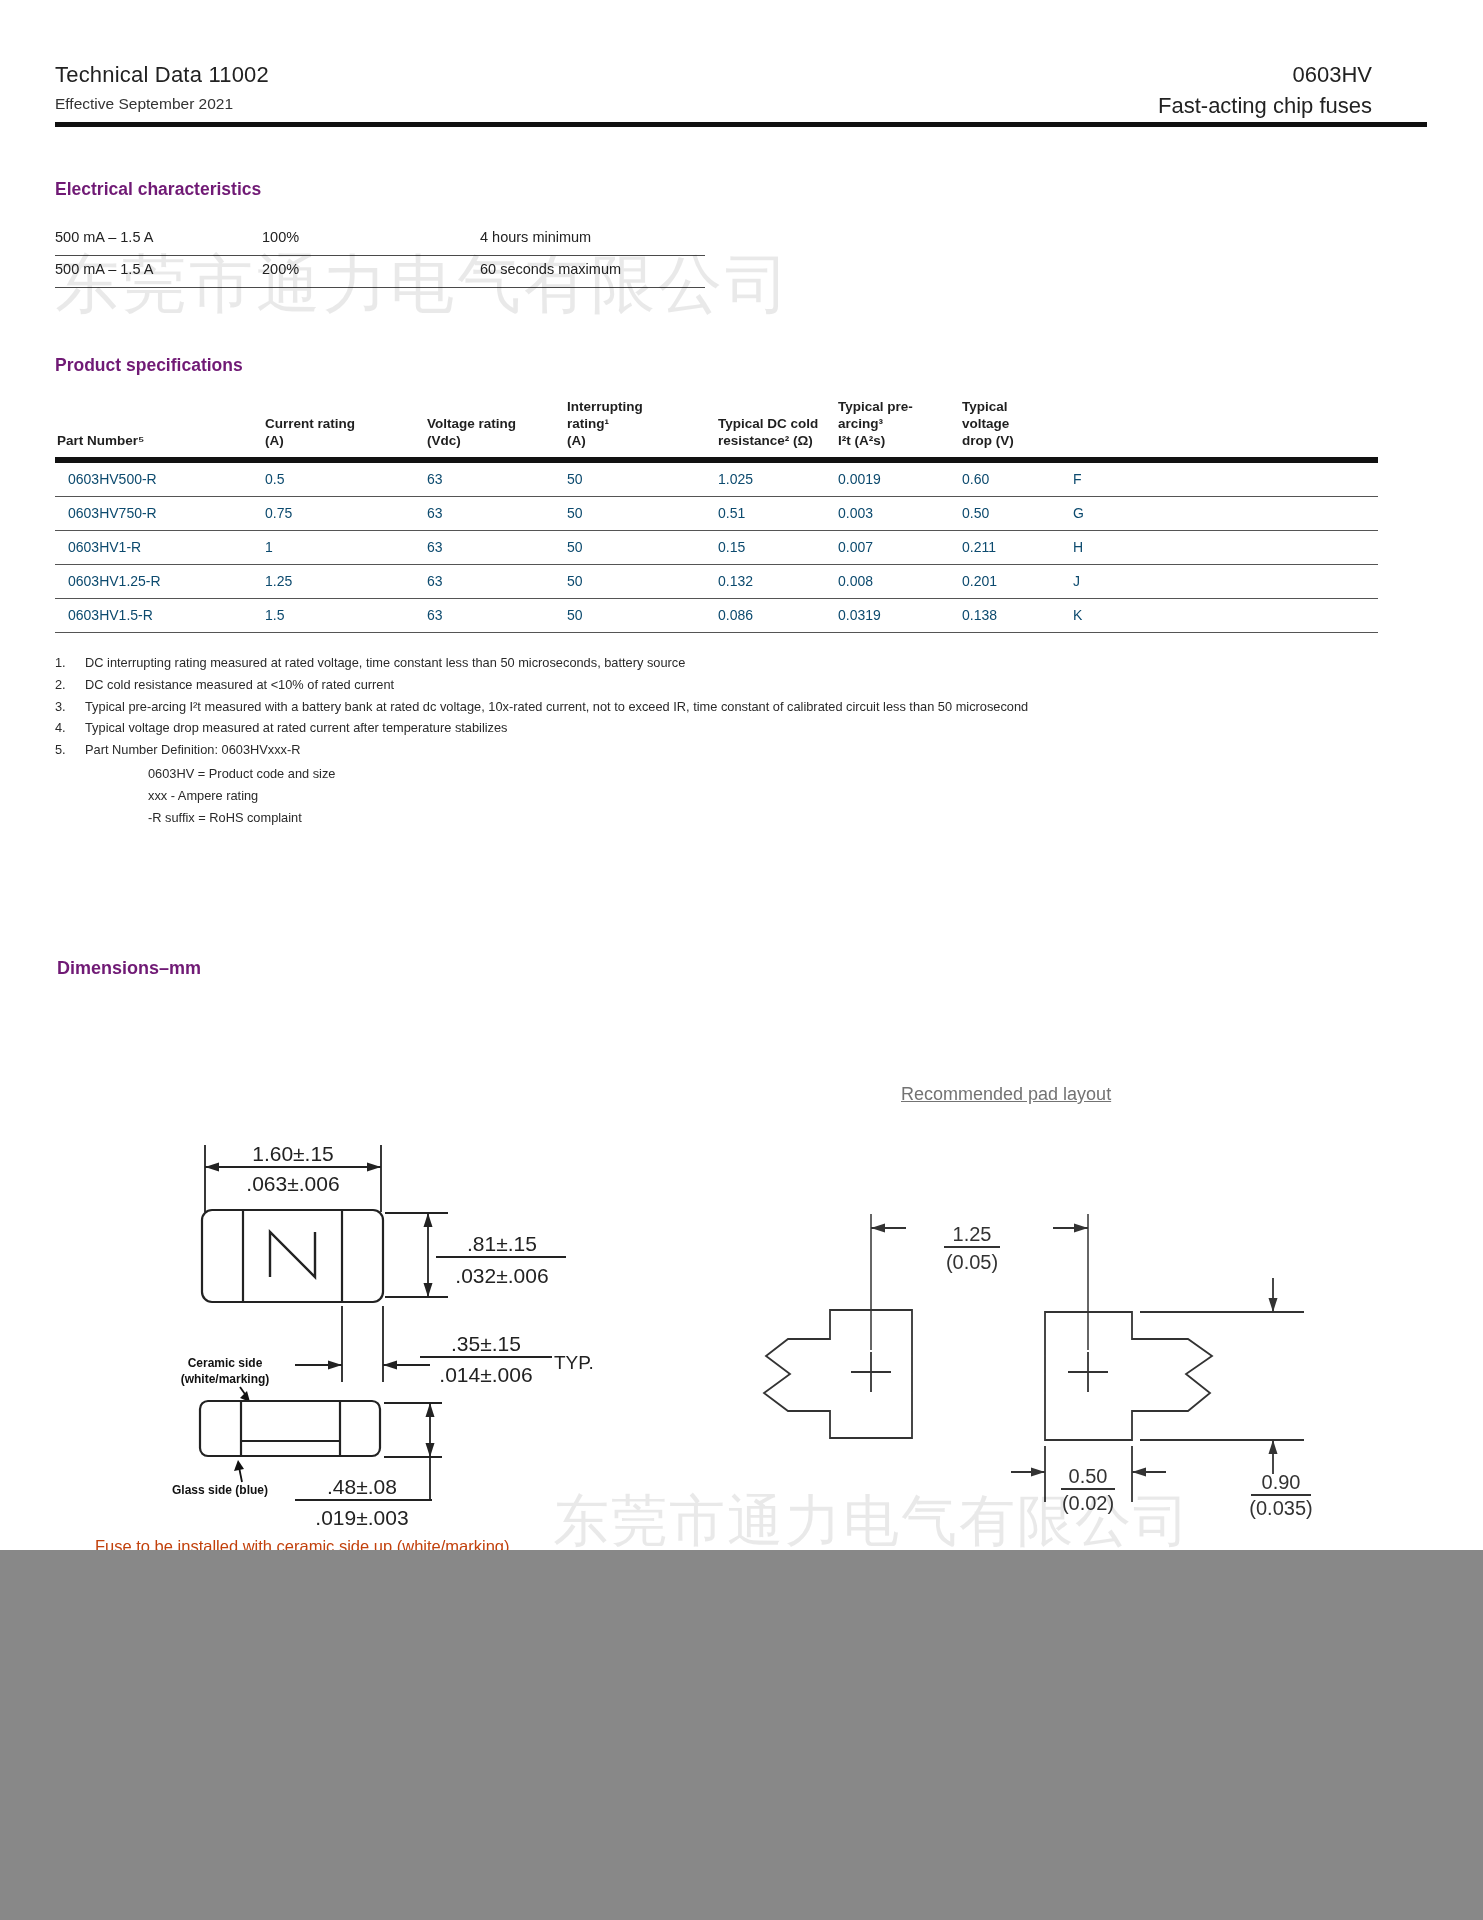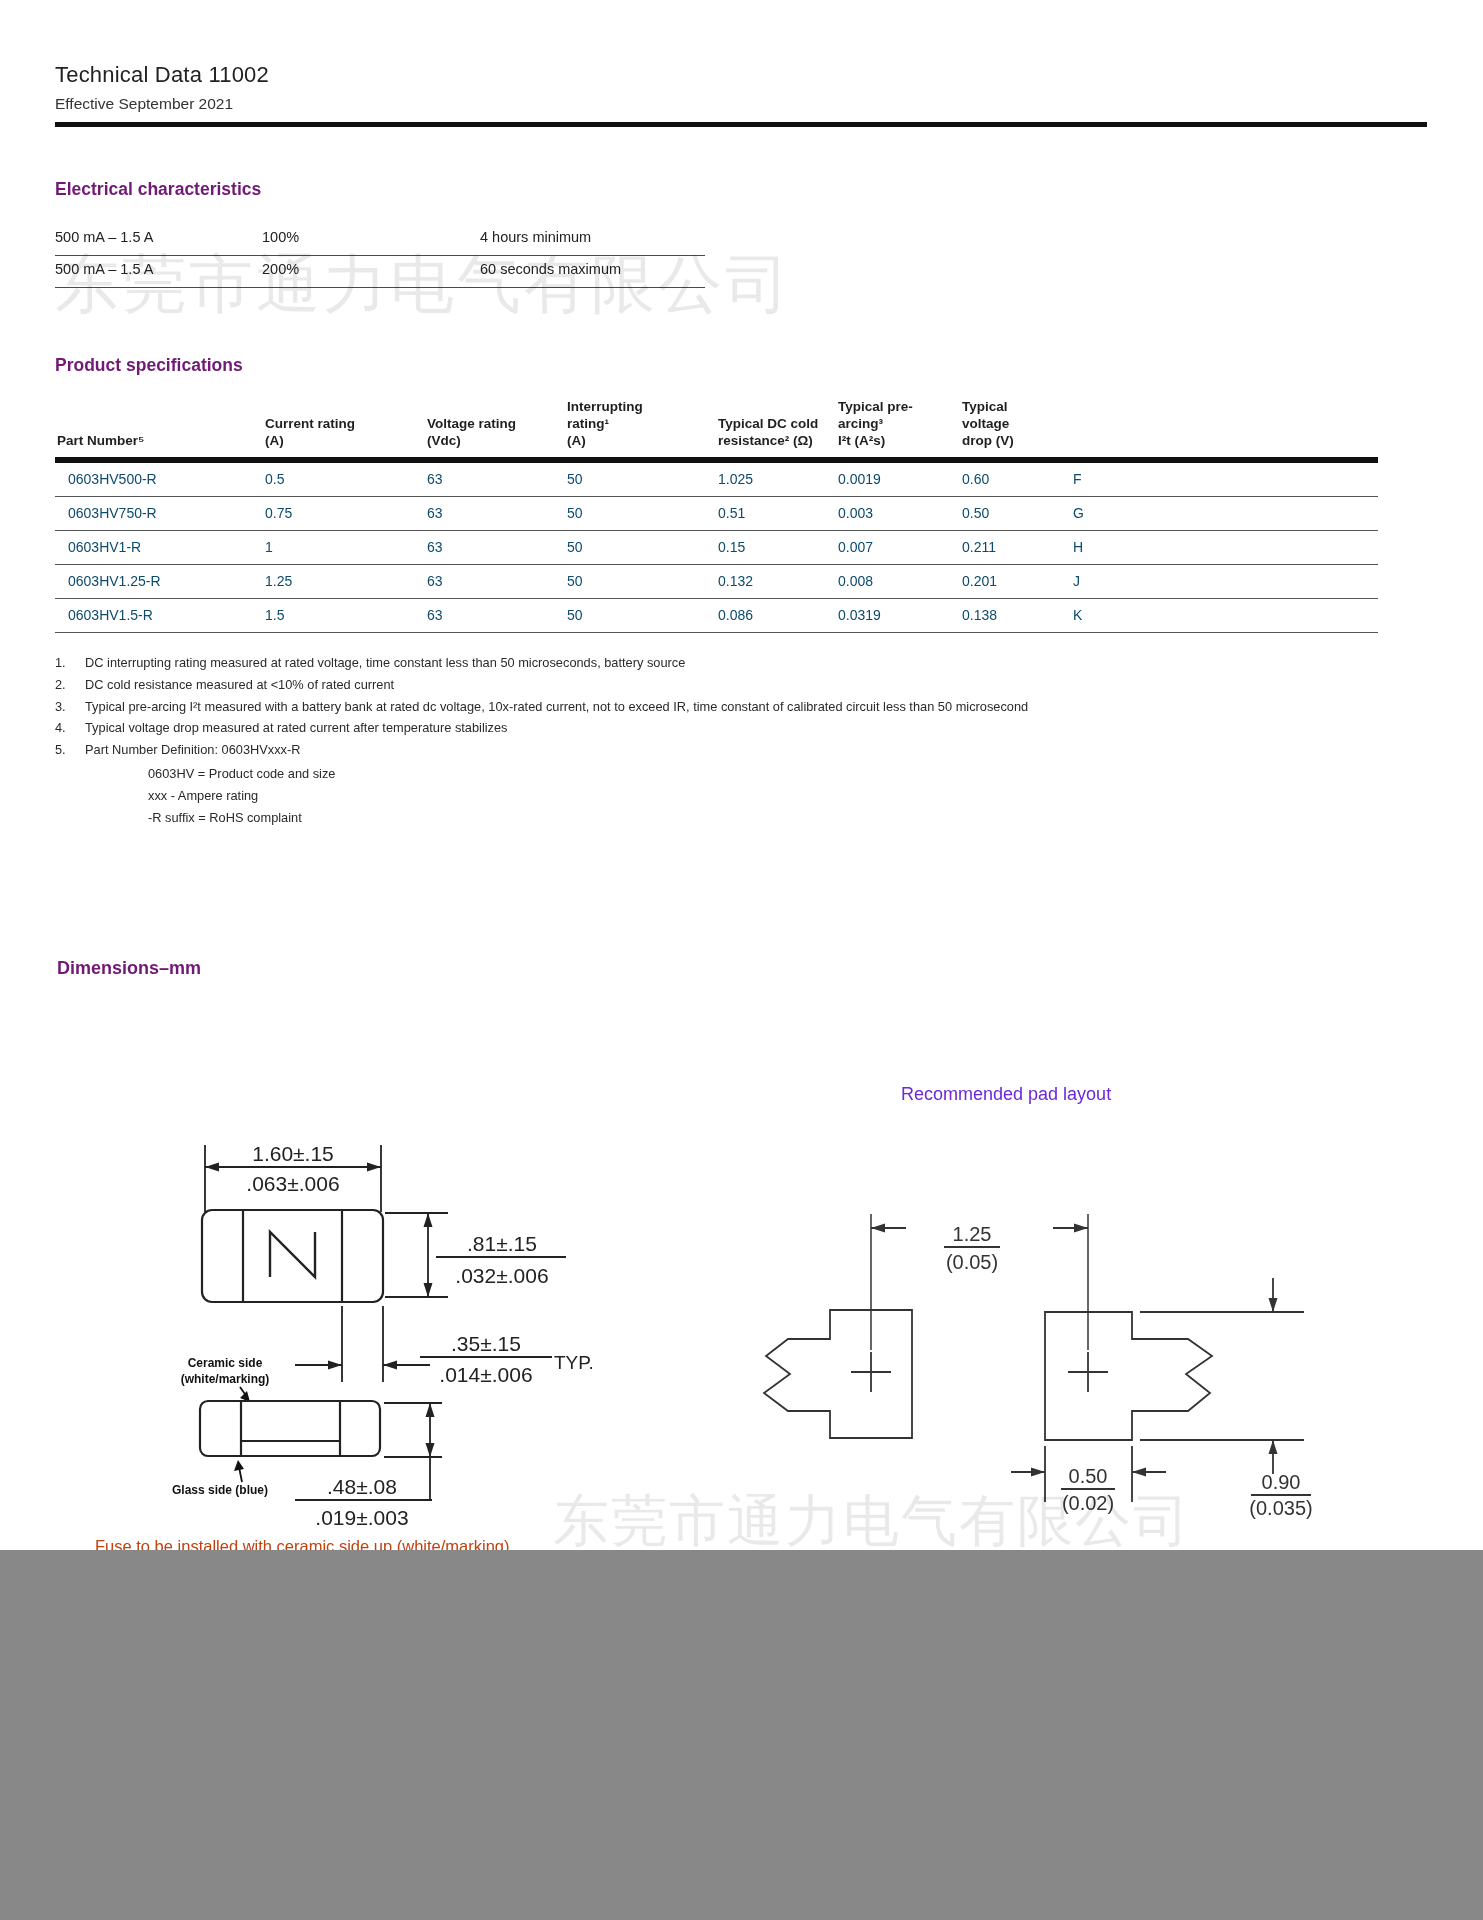--- a/index.html
+++ b/index.html
@@ -41,33 +41,37 @@
   
   .fnotes { font-size:12.8px; line-height:21.8px; color:#2a2a2a; }
   .fnrow { display:grid; grid-template-columns:30px 1fr; }
   .fdetails { font-size:12.8px; line-height:21.8px; color:#2a2a2a; }
   
   svg text { font-family:"Liberation Sans", sans-serif; fill:#222; }
   svg .dimtxt  { font-size:21px; }
   svg .dimtxt2 { font-size:20px; fill:#333; }
   svg .small-b { font-size:12px; font-weight:bold; fill:#111; }
   svg .typ { font-size:19px; }
-  .pad-title { font-size:18px; color:#6d28d9; }
+  .pad-title { font-size:18px; color:#737373;text-decoration:underline; }
   .install-note { font-size:16.5px; color:#c2410c; }
   .footer-txt { font-size:14px; color:#333; }
   .bottom-bar { background:#000; }
 </style>
 </head>
 <body>
 
 <div class="page">
 
   <div class="abs" style="left:55px; top:62px;">
     <div class="doc-title">Technical Data 11002</div>
     <div class="doc-sub">Effective September 2021</div>
+  </div>
+  <div class="abs hdr-right" style="right:111px; top:62px;">
+    <div class="prod-code">0603HV</div>
+    <div class="prod-name">Fast-acting chip fuses</div>
   </div>
   <div class="abs hrule" style="left:55px; top:122px; width:1372px;"></div>
 
   <div class="abs wm wm1" style="left:55px; top:252px;">东莞市通力电气有限公司</div>
 
   <div class="abs sec" style="left:55px; top:179px;">Electrical characteristics</div>
   <div class="abs etable" style="left:55px; top:224px;">
     <div class="erow edata">
       <div class="ec">500 mA – 1.5 A</div>
       <div class="ec">100%</div>

